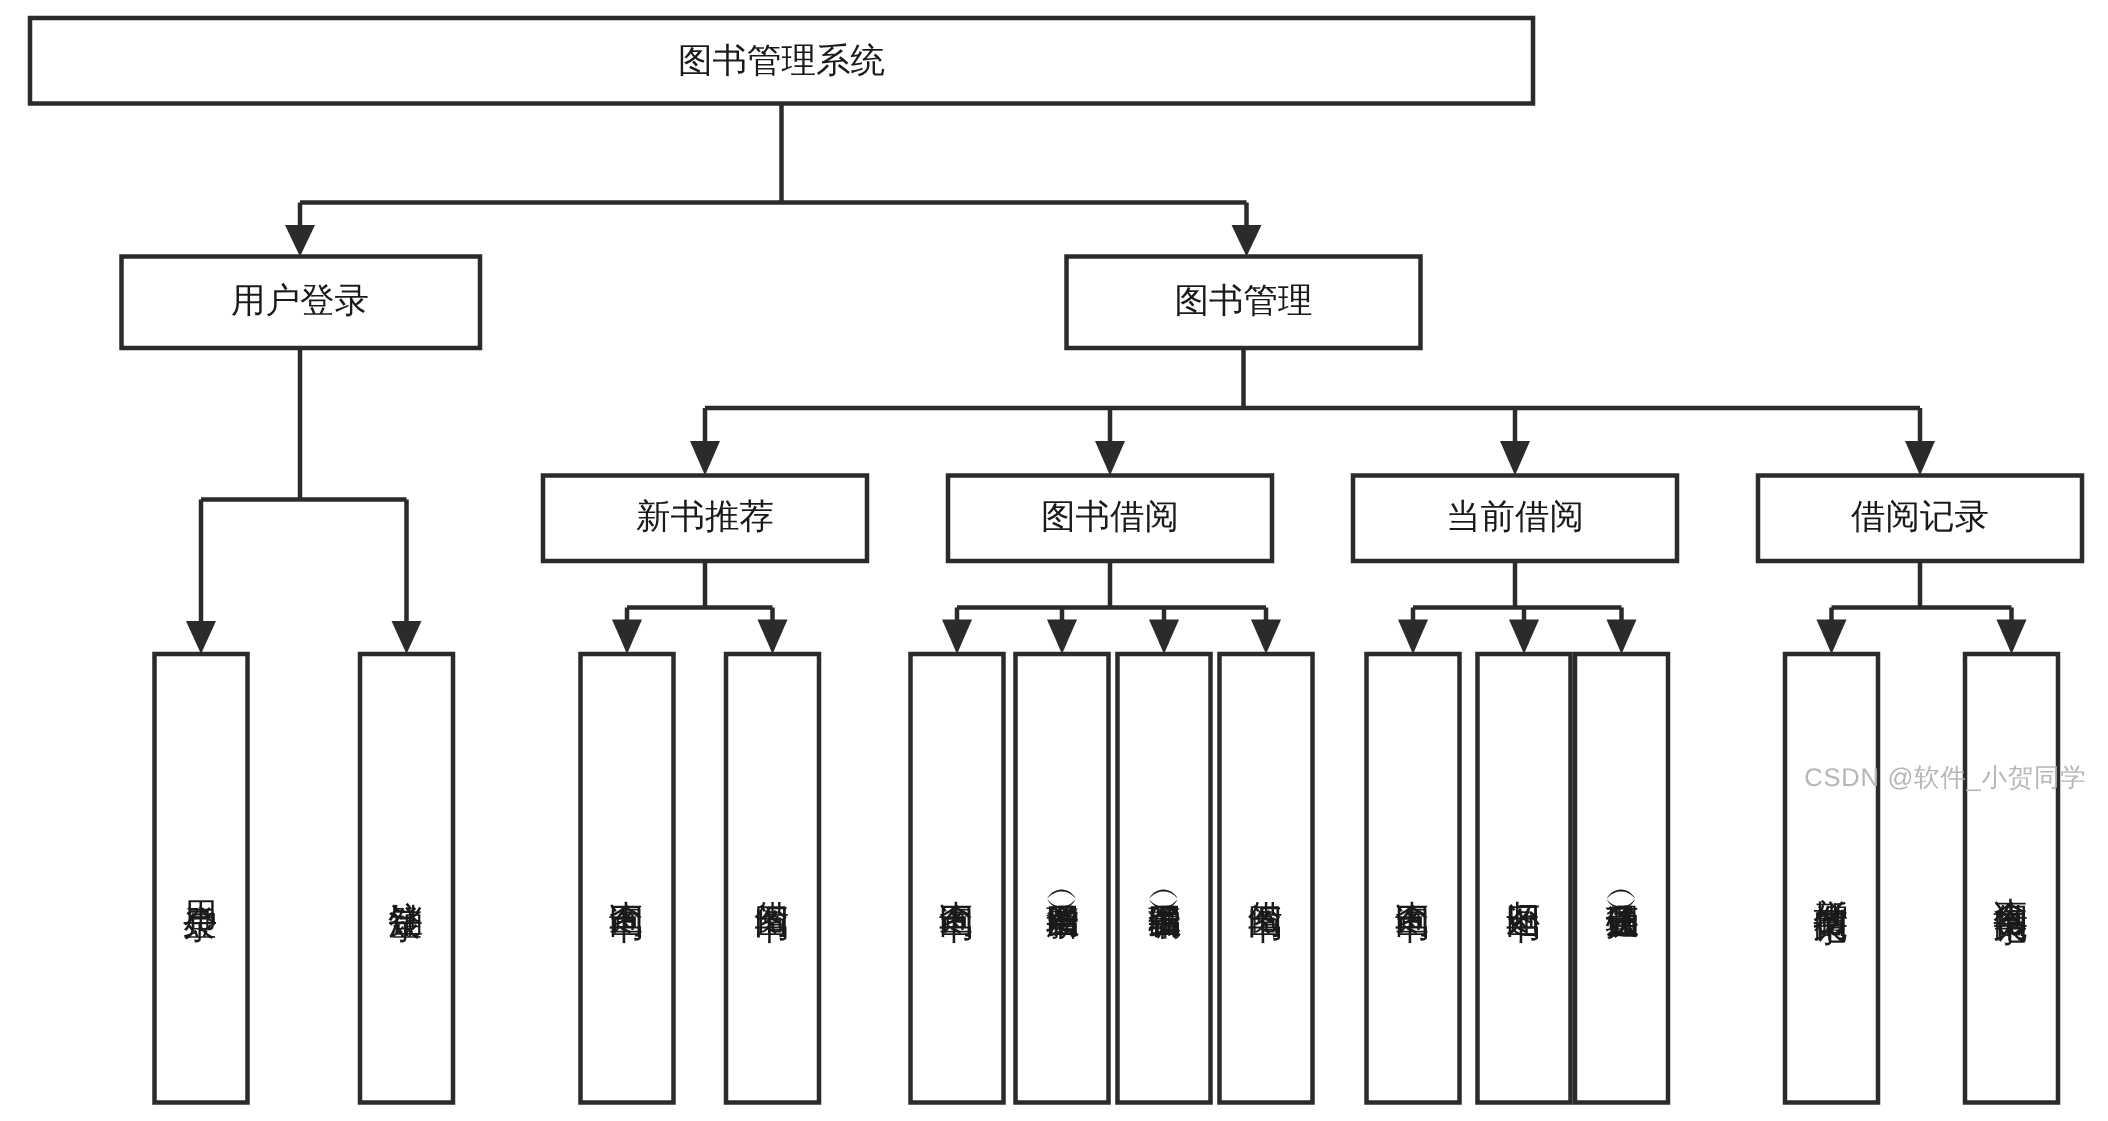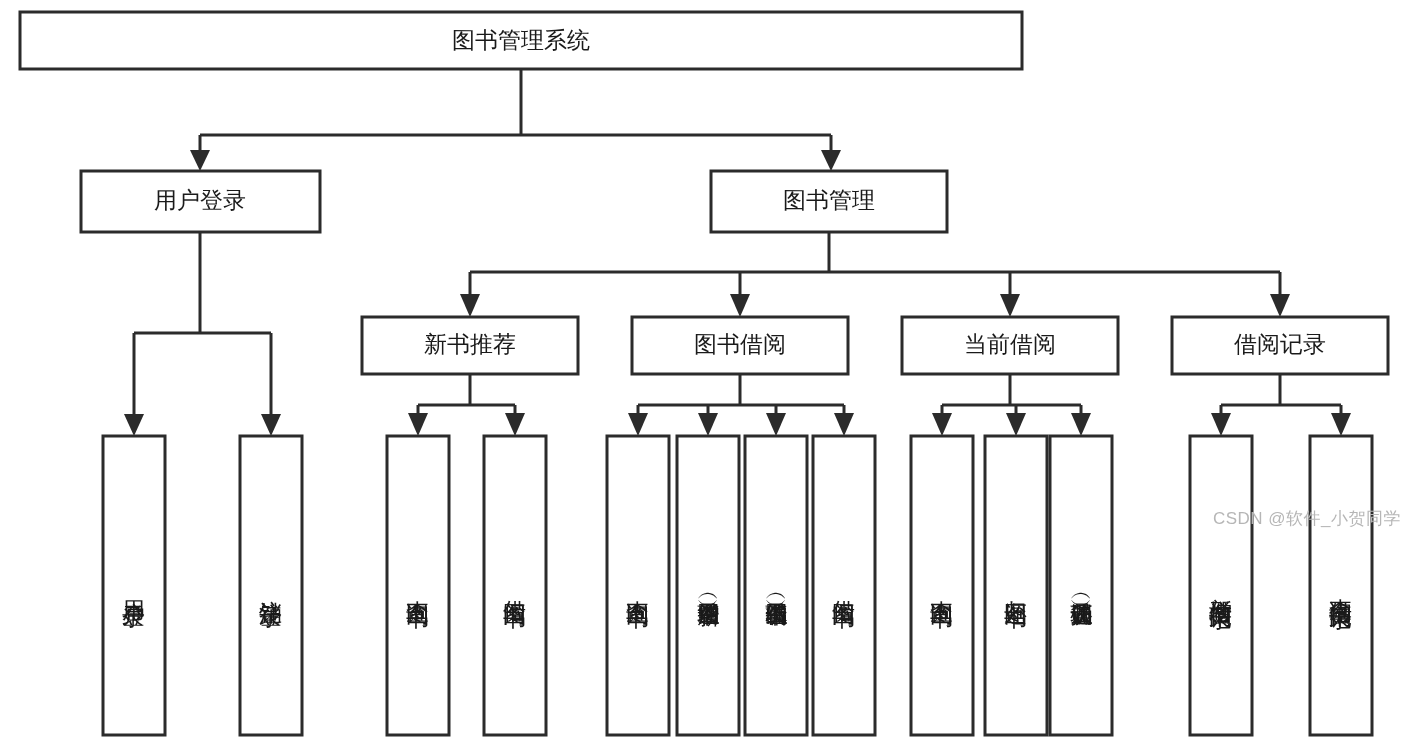--- a/index.html
+++ b/index.html
@@ -63,21 +63,21 @@
     letter-spacing: 2px;
     white-space: nowrap;
     pointer-events: none;
   }
   .vlabel.tight {
     letter-spacing: 0px;
     font-size: 22px;
   }
   #watermark {
     position: absolute;
-    right: 4px;
+    right: 14px;
     bottom: 6px;
     font-family: "Liberation Sans", "DejaVu Sans", sans-serif;
     font-size: 17px;
     color: #b6b6b6;
     white-space: nowrap;
     letter-spacing: 0.5px;
   }
 </style>
 </head>
 <body>

